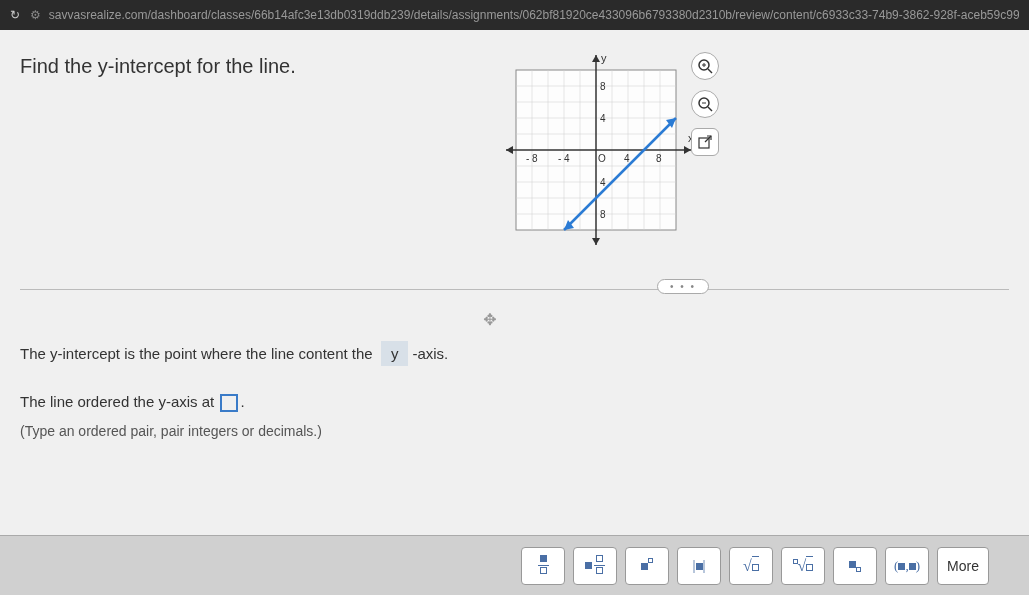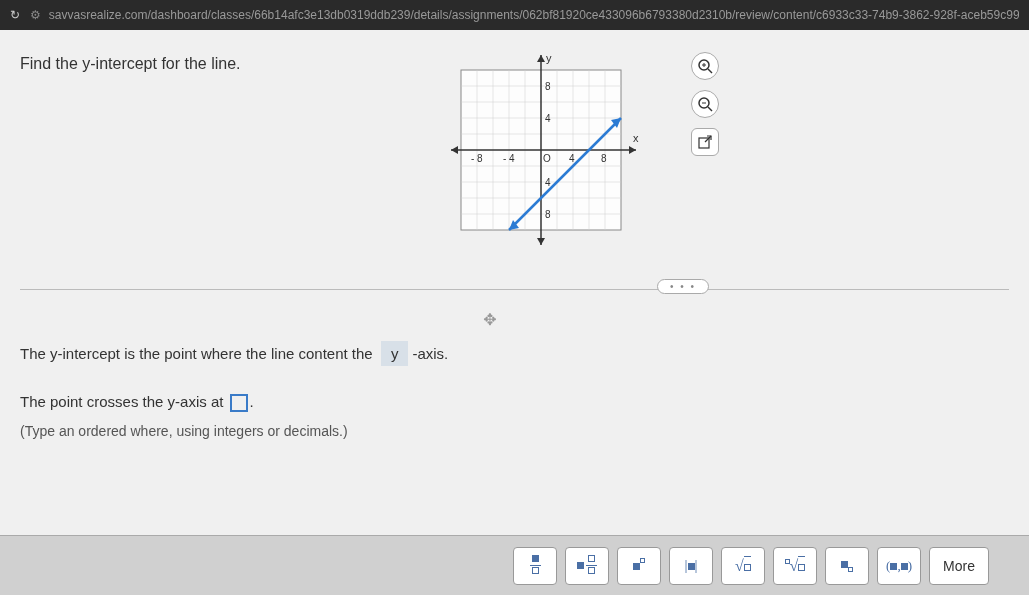--- a/index.html
+++ b/index.html
@@ -34,21 +34,21 @@
   height: 535px;
   background: #f0f0f0;
   padding: 20px;
 }
 .question-row {
   display: flex;
   align-items: flex-start;
   gap: 20px;
 }
 .question-text {
-  font-size: 16px;
+  font-size: 20px;
   color: #333;
   padding-top: 5px;
 }
 .graph-container {
   position: relative;
   margin-left: 180px;
 }
 .graph {
   position: relative;
   width: 200px;
@@ -149,21 +149,21 @@
   border-radius: 4px;
   display: flex;
   align-items: center;
   justify-content: center;
   font-size: 14px;
   color: #4a6fa5;
   cursor: pointer;
   font-family: serif;
 }
 .math-btn.more {
-  width: 60px;
+  width: 52px;
   font-family: Arial, sans-serif;
   color: #333;
   text-align: center;
 }
 .frac {
   display: inline-flex;
   flex-direction: column;
   align-items: center;
   font-size: 9px;
   line-height: 1;
@@ -270,24 +270,24 @@
   </div>
 
   <div class="move-icon">✥</div>
 
   <div class="answer-section">
     <div>
       <span>The y-intercept is the point where the line content the</span>
       <span class="filled-answer">y</span><span>-axis.</span>
     </div>
     <div style="margin-top:18px;">
-      <span>The point crosses the y-axis at</span>
+      <span>The line ordered the y-axis at</span>
       <span class="answer-box"></span><span>.</span>
     </div>
-    <div class="hint-text">(Type an ordered where, using integers or decimals.)</div>
+    <div class="hint-text">(Type an ordered pair, pair integers or decimals.)</div>
   </div>
 
 </div>
 
 <div class="math-toolbar">
   <div class="math-btn">
     <span class="frac">
         <span class="top"><span class="sq"></span></span>
         <span class="bot"><span class="sq-o"></span></span>
       </span>

